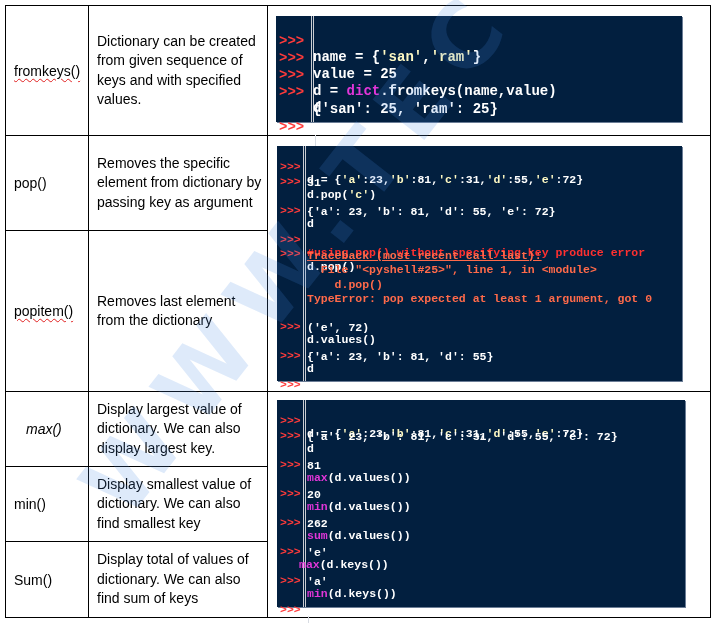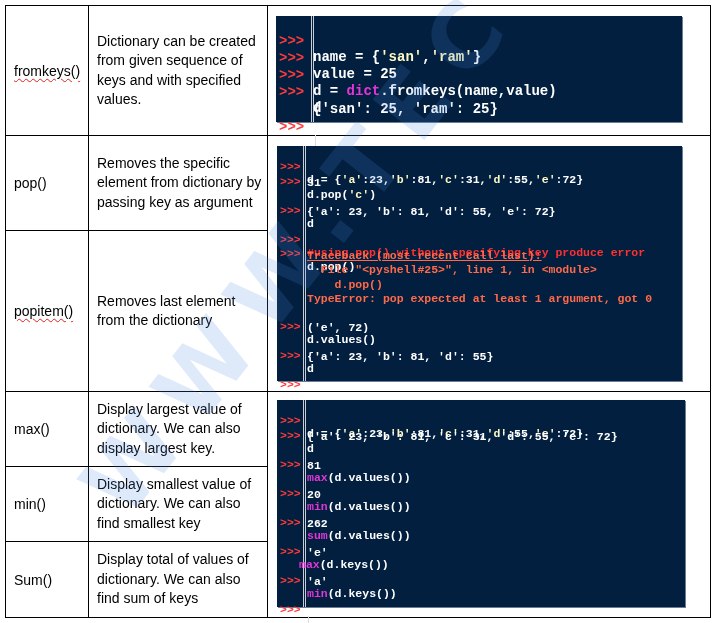--- a/index.html
+++ b/index.html
@@ -49,21 +49,21 @@
   <span>Removes the specific element from dictionary by passing key as argument</span>
 </div>
 
 <div class="cell name-cell" style="left:6px;top:231px;width:82px;height:160px;">
   <span class="squiggle">popitem()</span>
 </div>
 <div class="cell desc-cell" style="left:89px;top:231px;width:178px;height:160px;">
   <span>Removes last element from the dictionary</span>
 </div>
 
-<div class="cell name-cell" style="left:6px;top:392px;width:82px;height:74px;">
+<div class="cell name-cell" style="left:18px;top:392px;width:82px;height:74px;font-style:italic;">
   <span>max()</span>
 </div>
 <div class="cell desc-cell" style="left:89px;top:392px;width:178px;height:74px;">
   <span>Display largest value of dictionary. We can also display largest key.</span>
 </div>
 
 <div class="cell name-cell" style="left:6px;top:467px;width:82px;height:74px;">
   <span>min()</span>
 </div>
 <div class="cell desc-cell" style="left:89px;top:467px;width:178px;height:74px;">

